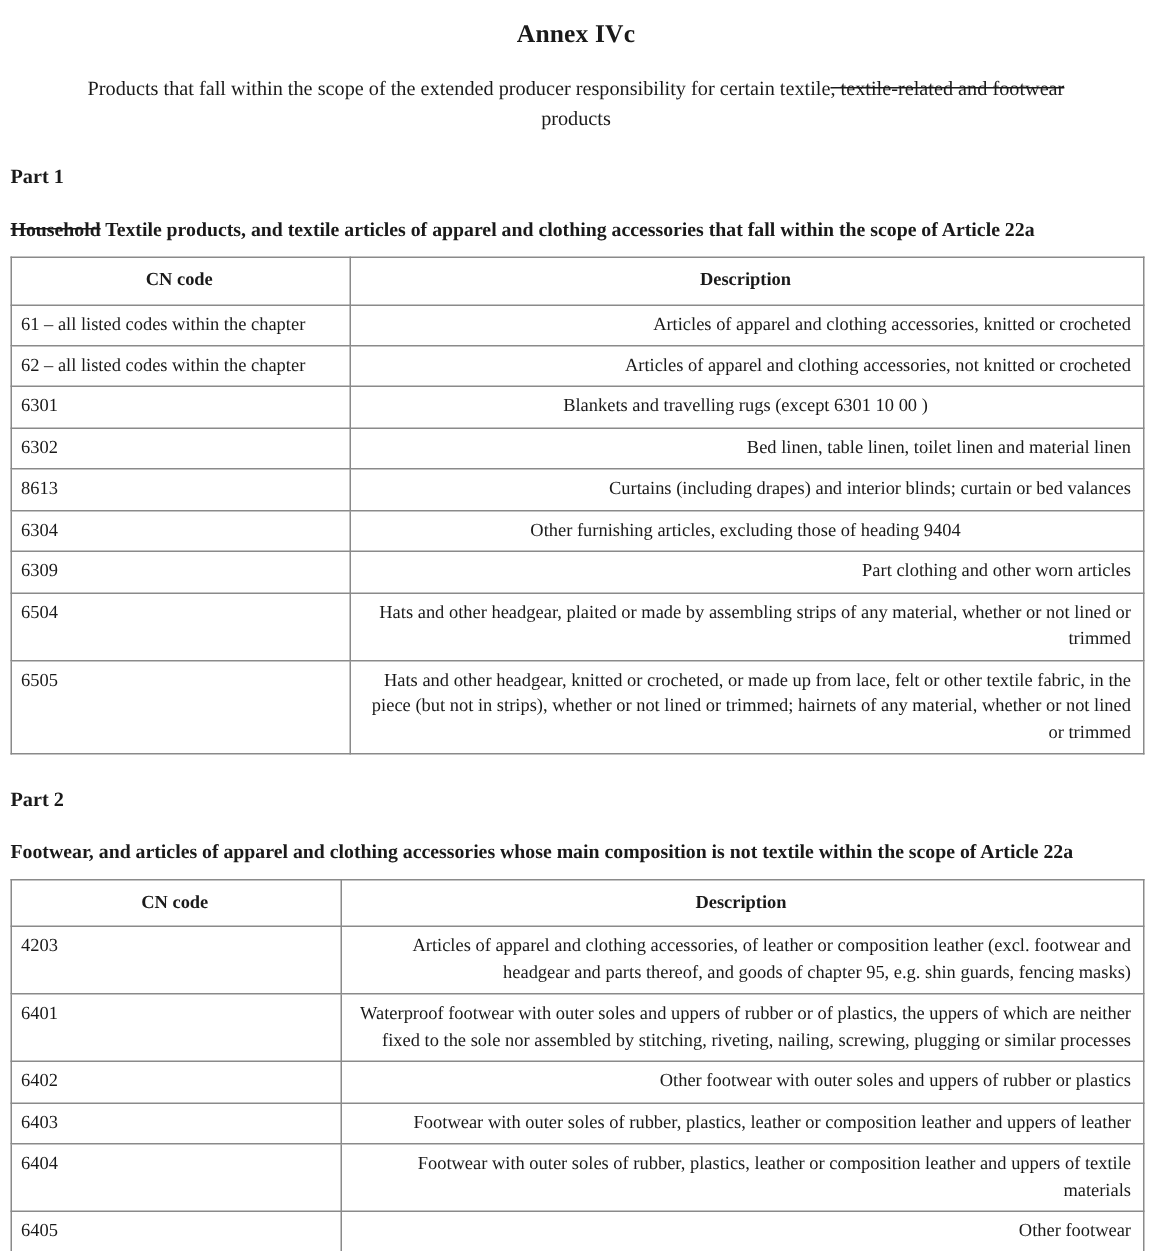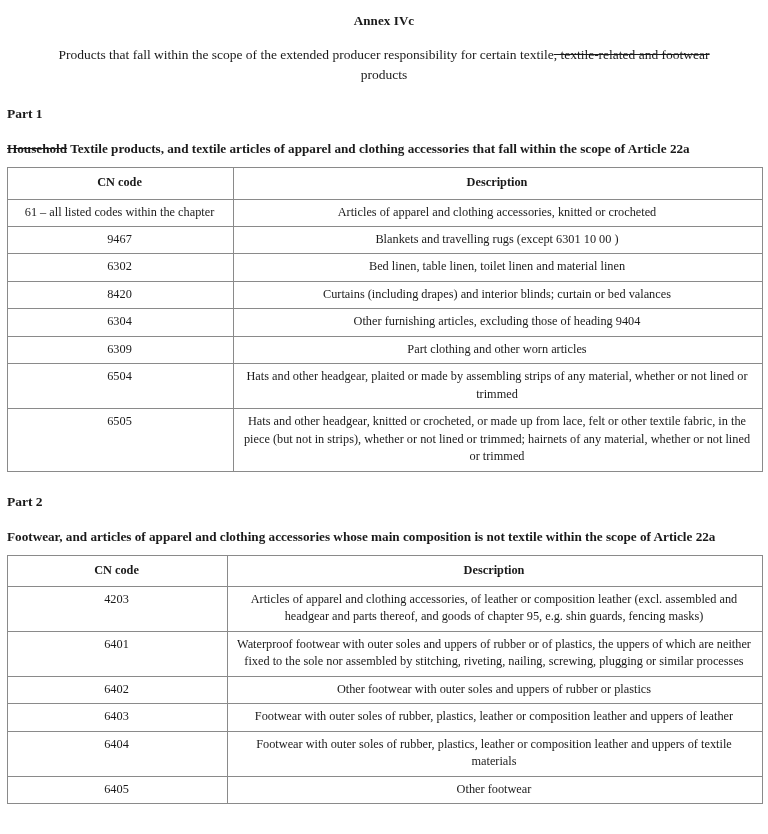--- a/index.html
+++ b/index.html
@@ -18,21 +18,21 @@
     position: relative;
     width: 768px;
     height: 834px;
     padding: 0;
     box-sizing: border-box;
   }
 
   .annex-title {
     text-align: center;
     font-weight: bold;
-    font-size: 13px;
+    font-size: 17px;
     margin: 13px 0 0 0;
     letter-spacing: 0.1px;
   }
 
   .doc-subtitle {
     text-align: center;
     font-weight: normal;
     font-size: 13.5px;
     line-height: 1.45;
     margin: 16px 34px 0 34px;
@@ -67,24 +67,24 @@
     vertical-align: top;
     line-height: 1.42;
   }
   table.cn-table th {
     font-weight: bold;
     text-align: center;
     padding-top: 6px;
     padding-bottom: 7px;
   }
   table.cn-table td.code {
-    text-align: center;
+    text-align: left;
   }
   table.cn-table td.desc {
-    text-align: center;
+    text-align: right;
   }
   table.cn-table td.desc.center {
     text-align: center;
   }
 
   
   #table-part1 { width: 755px; }
   #table-part1 col.c-code { width: 226px; }
   #table-part1 col.c-desc { width: 529px; }
 
@@ -116,29 +116,33 @@
         <th>CN code</th>
         <th>Description</th>
       </tr>
     </thead>
     <tbody>
         <tr>
           <td class="code">61 – all listed codes within the chapter</td>
           <td class="desc">Articles of apparel and clothing accessories, knitted or crocheted</td>
         </tr>
         <tr>
-          <td class="code">9467</td>
+          <td class="code">62 – all listed codes within the chapter</td>
+          <td class="desc">Articles of apparel and clothing accessories, not knitted or crocheted</td>
+        </tr>
+        <tr>
+          <td class="code">6301</td>
           <td class="desc center">Blankets and travelling rugs (except 6301 10 00 )</td>
         </tr>
         <tr>
           <td class="code">6302</td>
           <td class="desc">Bed linen, table linen, toilet linen and material linen</td>
         </tr>
         <tr>
-          <td class="code">8420</td>
+          <td class="code">8613</td>
           <td class="desc">Curtains (including drapes) and interior blinds; curtain or bed valances</td>
         </tr>
         <tr>
           <td class="code">6304</td>
           <td class="desc center">Other furnishing articles, excluding those of heading 9404</td>
         </tr>
         <tr>
           <td class="code">6309</td>
           <td class="desc">Part clothing and other worn articles</td>
         </tr>
@@ -164,21 +168,21 @@
       </colgroup>
     <thead>
       <tr>
         <th>CN code</th>
         <th>Description</th>
       </tr>
     </thead>
     <tbody>
         <tr>
           <td class="code">4203</td>
-          <td class="desc">Articles of apparel and clothing accessories, of leather or composition leather (excl. assembled and headgear and parts thereof, and goods of chapter 95, e.g. shin guards, fencing masks)</td>
+          <td class="desc">Articles of apparel and clothing accessories, of leather or composition leather (excl. footwear and headgear and parts thereof, and goods of chapter 95, e.g. shin guards, fencing masks)</td>
         </tr>
         <tr>
           <td class="code">6401</td>
           <td class="desc">Waterproof footwear with outer soles and uppers of rubber or of plastics, the uppers of which are neither fixed to the sole nor assembled by stitching, riveting, nailing, screwing, plugging or similar processes</td>
         </tr>
         <tr>
           <td class="code">6402</td>
           <td class="desc">Other footwear with outer soles and uppers of rubber or plastics</td>
         </tr>
         <tr>

